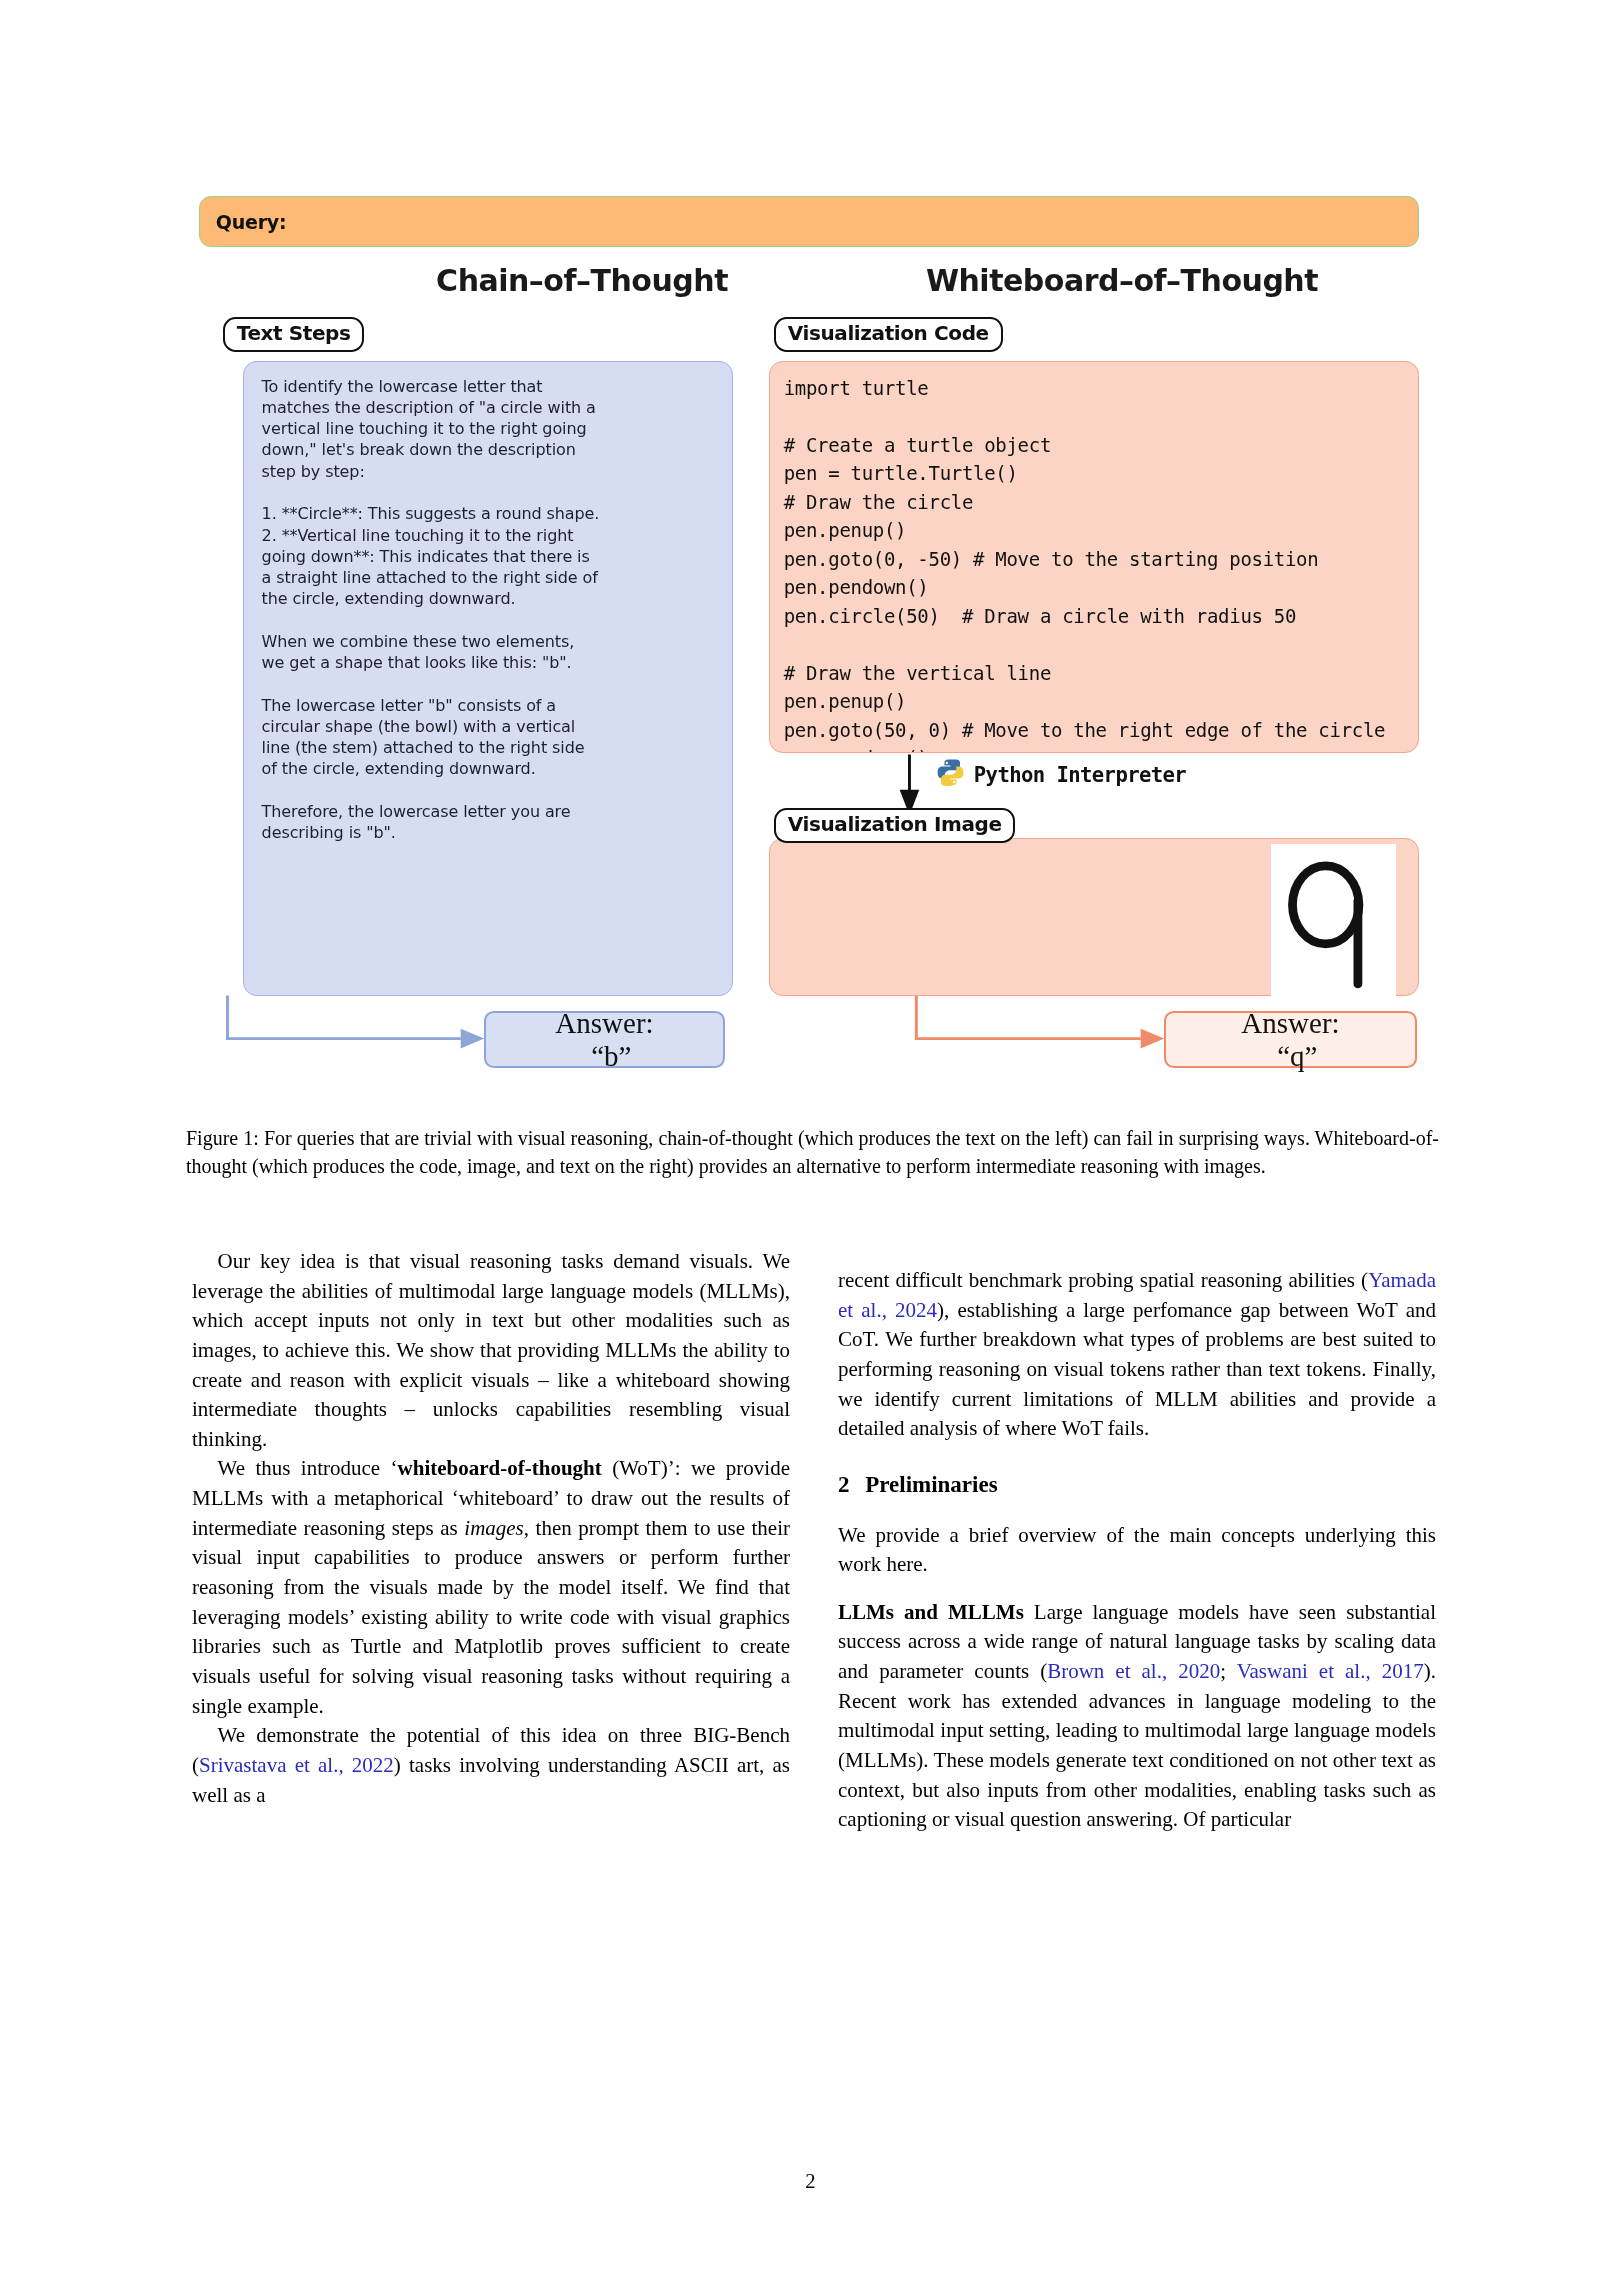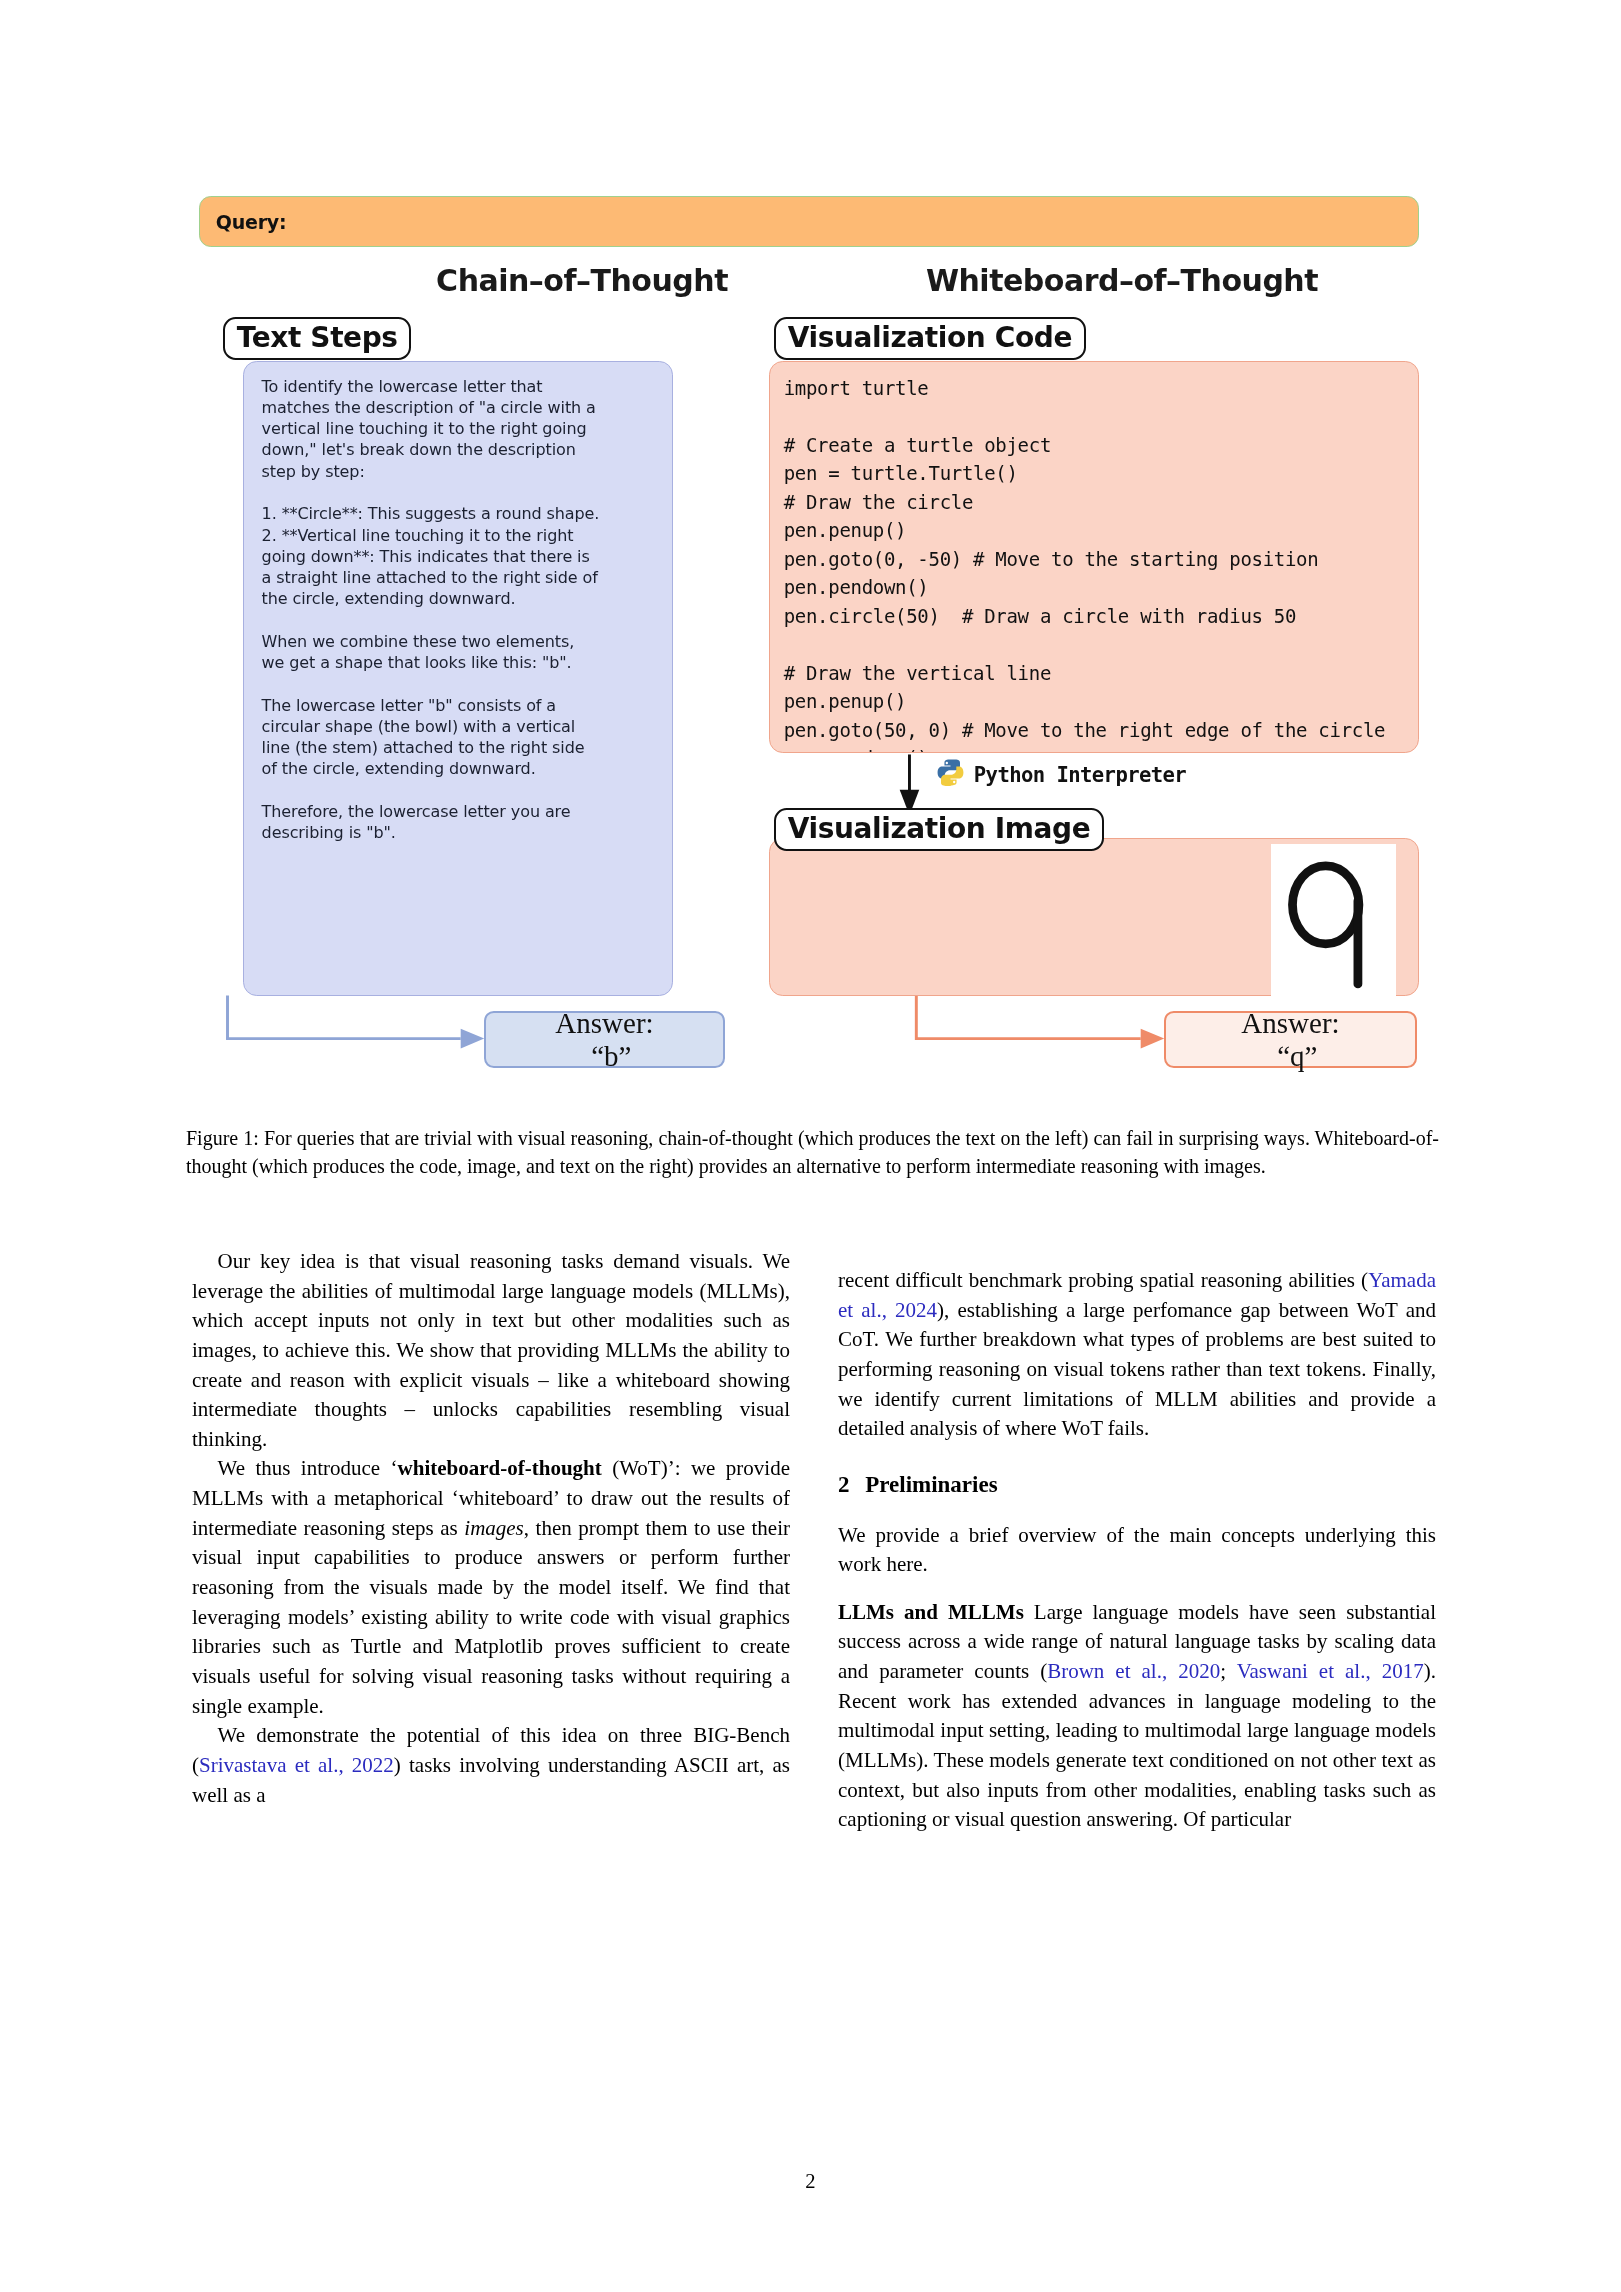--- a/index.html
+++ b/index.html
@@ -28,31 +28,31 @@
   .col-title {
     position:absolute; font-family:"DejaVu Sans", sans-serif;
     font-size:30px; font-weight:bold; color:#1a1a1a; letter-spacing:-0.5px;
   }
   #cot-title { left:297px; top:263px; width:431px; text-align:right; }
   #wot-title { left:828px; top:263px; width:588px; text-align:center; }
 
   .tag {
     position:absolute; background:#ffffff; border:2.5px solid #111;
     border-radius:12.7px; padding:3.9px 11.8px 5.9px 11.8px;
-    font-family:"DejaVu Sans", sans-serif; font-size:28px; font-weight:bold;
+    font-family:"DejaVu Sans", sans-serif; font-size:20px; font-weight:bold;
     color:#111; z-index:5; letter-spacing:-0.4px; line-height:1.05;
   }
   #tag-text-steps { left:223px; top:317px; }
   #tag-viz-code  { left:774px; top:317px; }
   #tag-viz-image { left:774px; top:808px; }
 
   .panel { position:absolute; border-radius:13.7px; box-sizing:border-box; }
 
   #cot-panel {
-    left:243px; top:361px; width:430px; height:635px;
+    left:243px; top:361px; width:490px; height:635px;
     background:#d7dcf5; border:1.5px solid #a8b0e0;
     padding:13.7px 17.6px; color:#1b2030;
     font-family:"DejaVu Sans", sans-serif; font-size:16px; line-height:1.33;
     white-space:pre-wrap; letter-spacing:-0.1px;
   }
 
   #code-panel {
     left:769px; top:361px; width:650px; height:392px;
     background:#fbd4c6; border:1.5px solid #f0a58c;
     padding:11.8px 13.7px; color:#111;

